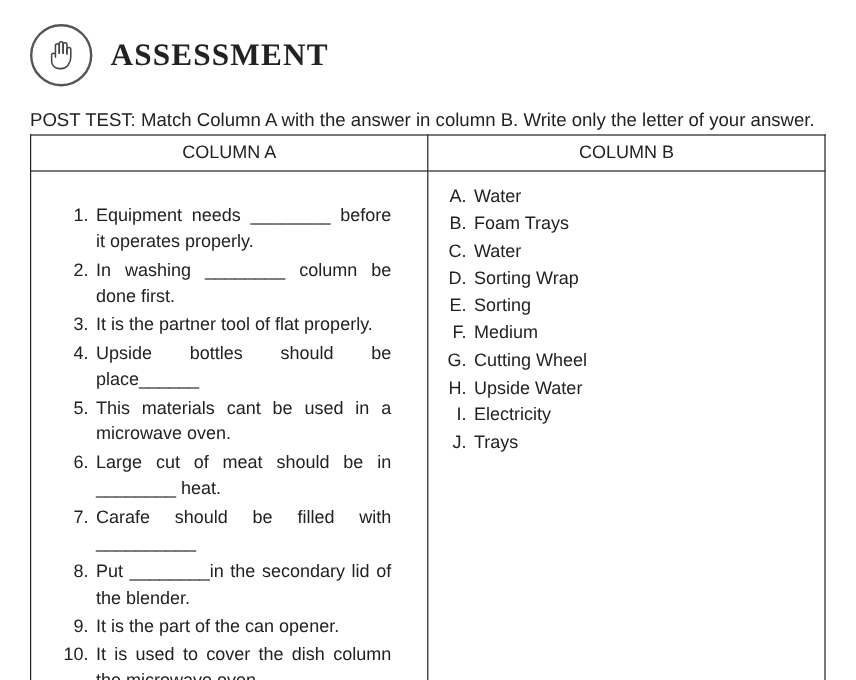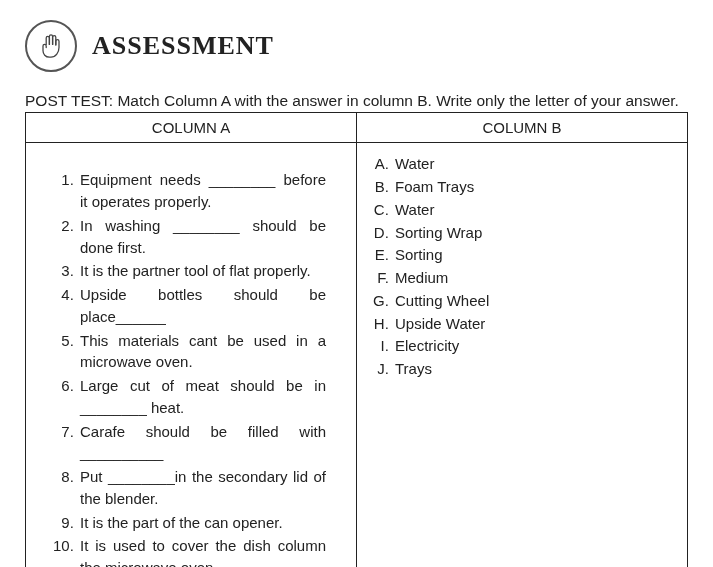--- a/index.html
+++ b/index.html
@@ -112,21 +112,21 @@
     <tr>
       <th>COLUMN A</th>
       <th>COLUMN B</th>
     </tr>
   </thead>
   <tbody>
     <tr>
       <td>
         <ol class="items-a">
           <li>Equipment needs ________ before it operates properly.</li>
-          <li>In washing ________ should be done first.</li>
+          <li>In washing ________ column be done first.</li>
           <li>It is the partner tool of flat properly.</li>
           <li>Upside bottles should be place______</li>
           <li>This materials cant be used in a microwave oven.</li>
           <li>Large cut of meat should be in ________ heat.</li>
           <li>Carafe should be filled with __________</li>
           <li>Put ________in the secondary lid of the blender.</li>
           <li>It is the part of the can opener.</li>
           <li>It is used to cover the dish column the microwave oven.</li>
         </ol>
       </td>

